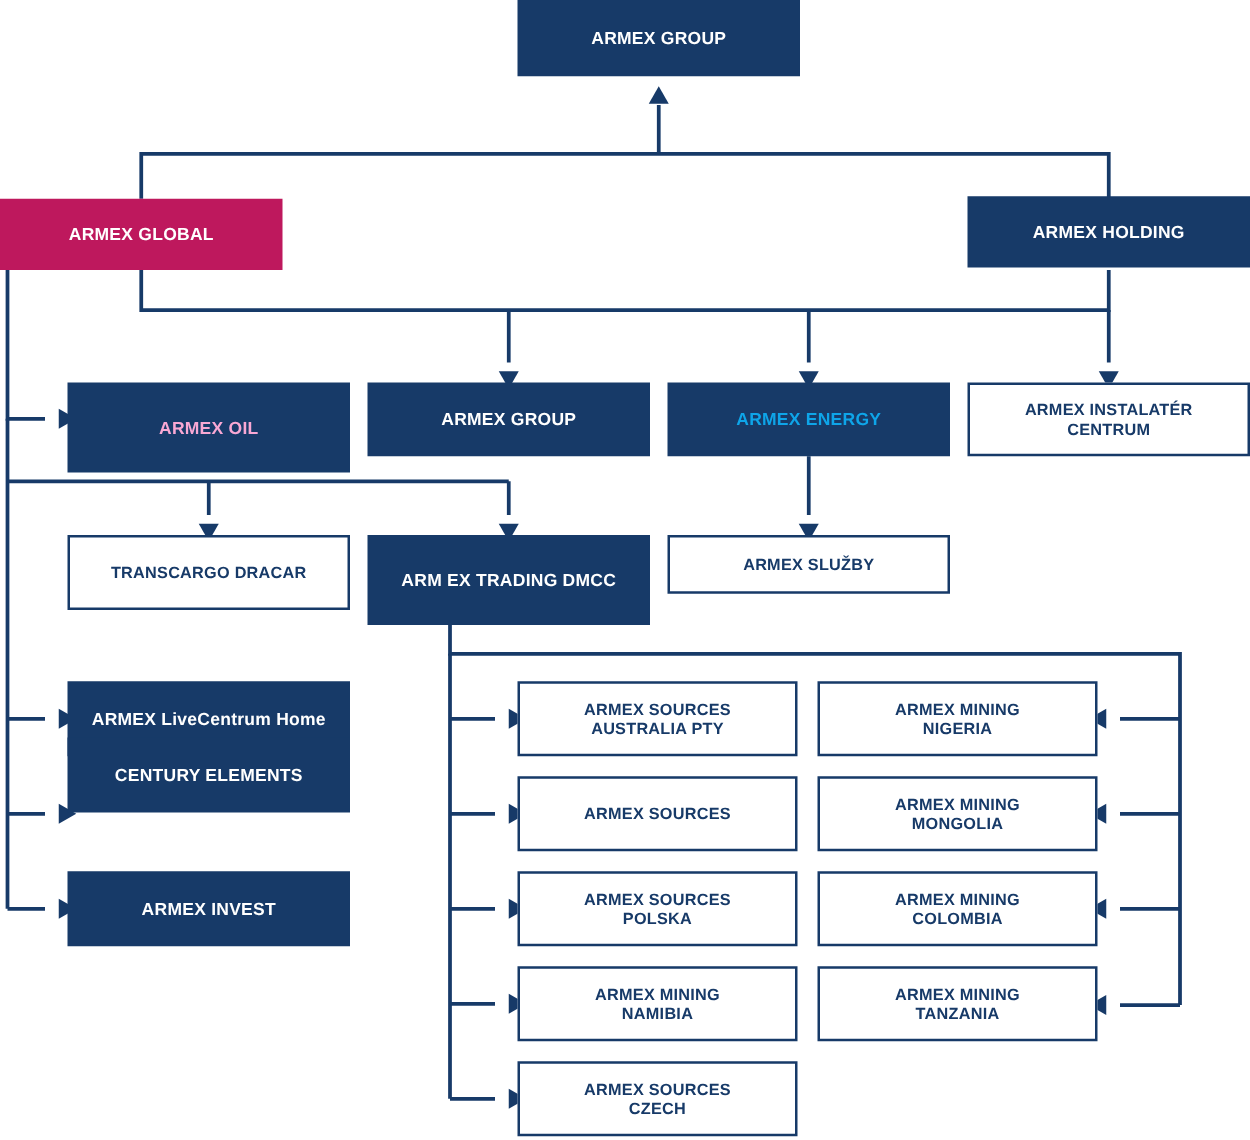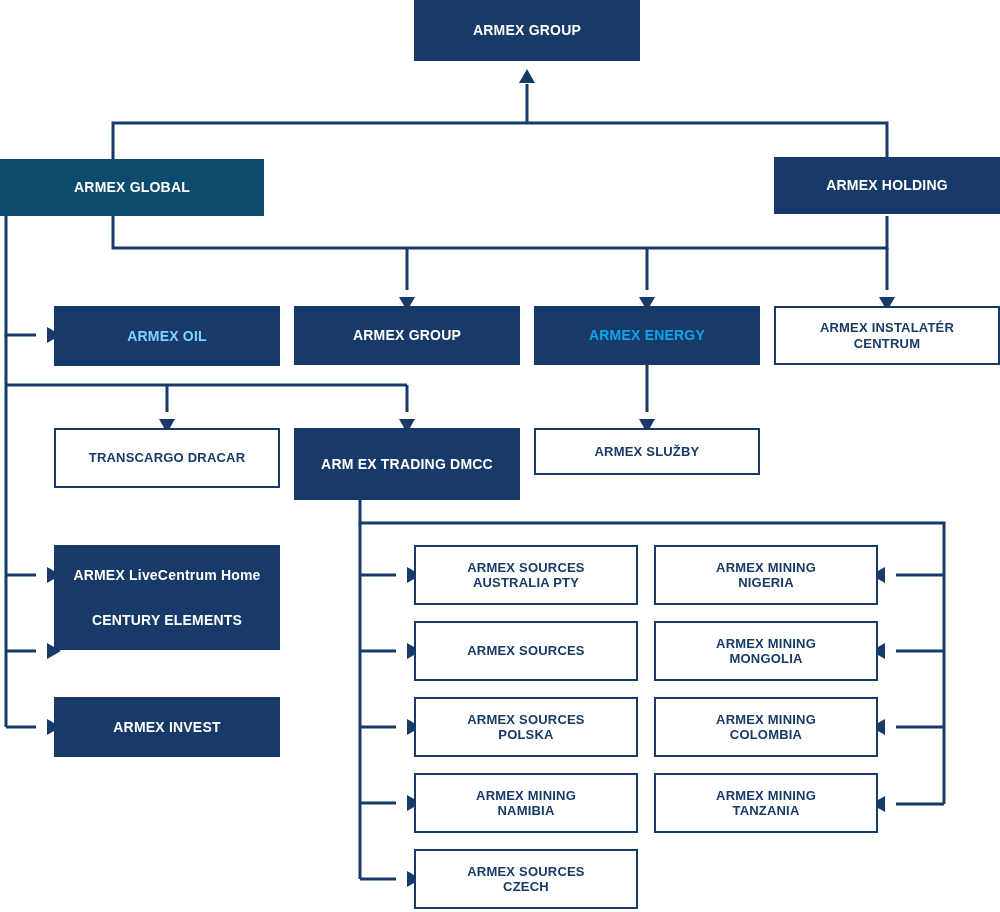--- a/index.html
+++ b/index.html
@@ -109,27 +109,27 @@
         <polygon points="871,651 885,643 885,659" fill="#173a68"></polygon>
         <polygon points="871,727 885,719 885,735" fill="#173a68"></polygon>
         <polygon points="871,804 885,796 885,812" fill="#173a68"></polygon>
       </g>
   </svg>
 
   <div id="node-layer">
       <div class="node filled" style="left: 414px; top: 0px; width: 226px; height: 61px; font-size: 14px; background: rgb(23, 58, 104); color: rgb(255, 255, 255);">
         <span class="label">ARMEX GROUP</span>
       </div>
-      <div class="node filled" style="left: 0px; top: 159px; width: 264px; height: 57px; font-size: 14px; background: #0c4a6e; color: rgb(255, 255, 255);">
+      <div class="node filled" style="left: 0px; top: 159px; width: 226px; height: 57px; font-size: 14px; background: #be185d; color: rgb(255, 255, 255);">
         <span class="label">ARMEX GLOBAL</span>
       </div>
       <div class="node filled" style="left: 774px; top: 157px; width: 226px; height: 57px; font-size: 14px; background: rgb(23, 58, 104); color: rgb(255, 255, 255);">
         <span class="label">ARMEX HOLDING</span>
       </div>
-      <div class="node filled" style="left: 54px; top: 306px; width: 226px; height: 60px; font-size: 14px; background: rgb(23, 58, 104); color: #7dd3fc;">
+      <div class="node filled" style="left: 54px; top: 306px; width: 226px; height: 72px; font-size: 14px; background: rgb(23, 58, 104); color: #f9a8d4;">
         <span class="label">ARMEX OIL</span>
       </div>
       <div class="node filled" style="left: 294px; top: 306px; width: 226px; height: 59px; font-size: 14px; background: rgb(23, 58, 104); color: rgb(255, 255, 255);">
         <span class="label">ARMEX GROUP</span>
       </div>
       <div class="node filled" style="left: 534px; top: 306px; width: 226px; height: 59px; font-size: 14px; background: rgb(23, 58, 104); color: #0ea5e9;">
         <span class="label">ARMEX ENERGY</span>
       </div>
       <div class="node outlined" style="left: 774px; top: 306px; width: 226px; height: 59px; font-size: 13px; background: rgb(255, 255, 255); color: rgb(23, 58, 104); border-color: rgb(23, 58, 104);">
         <span class="label">ARMEX INSTALATÉR

